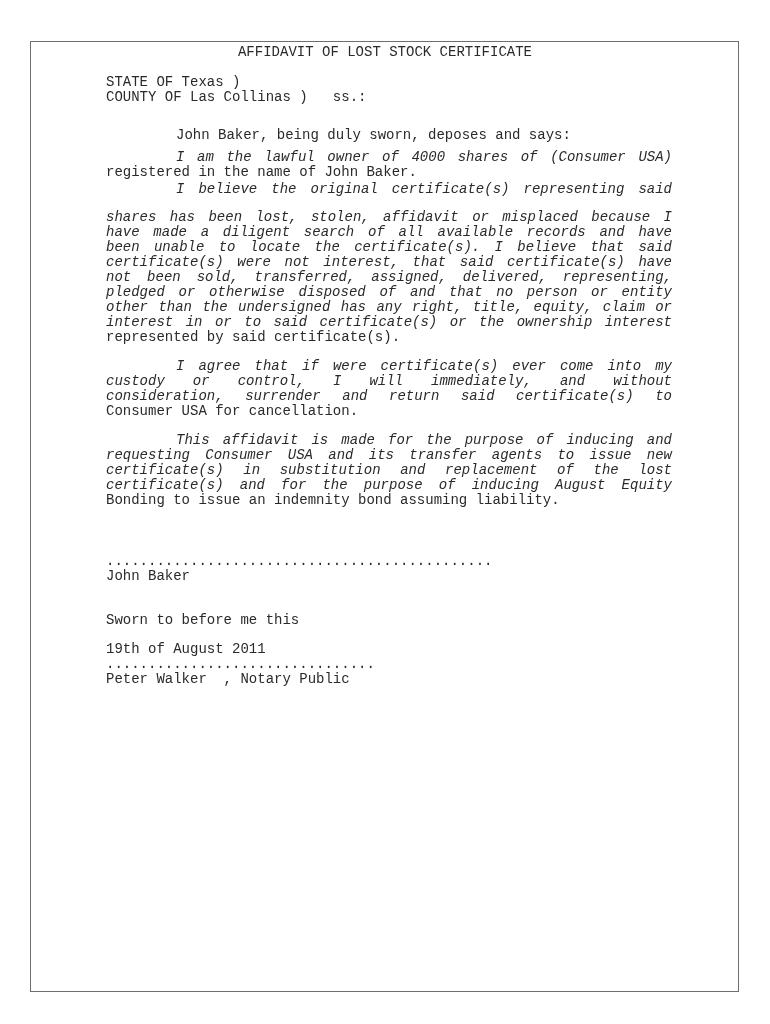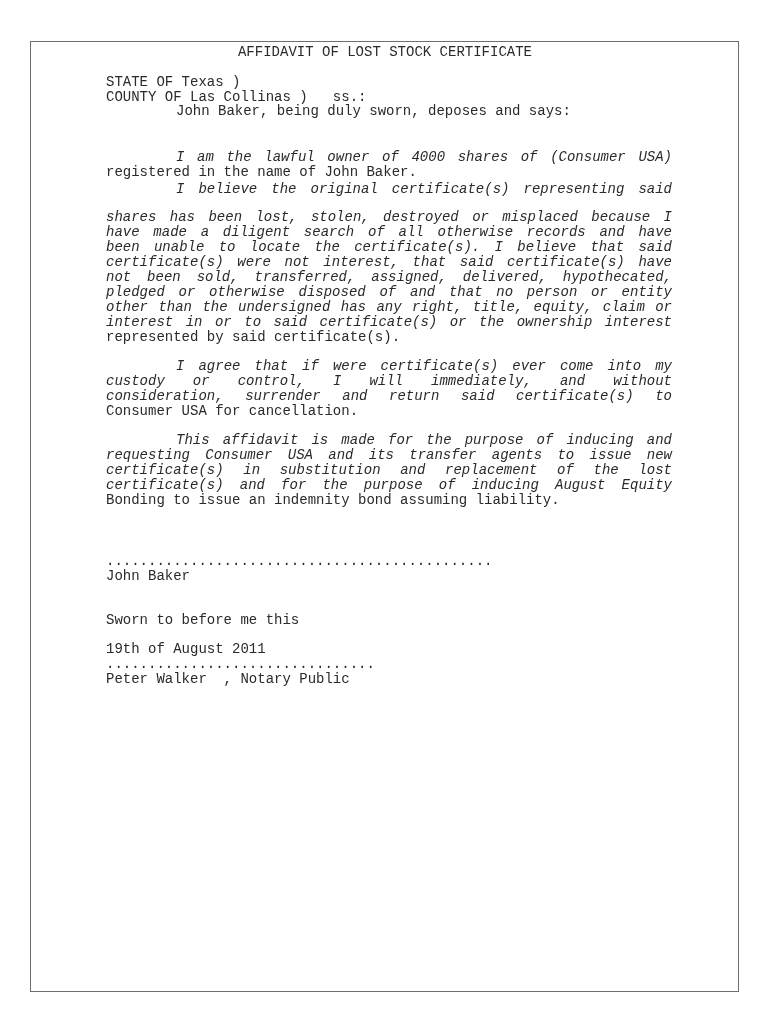--- a/index.html
+++ b/index.html
@@ -20,31 +20,31 @@
 </head>
 <body>
 
 <div class="page"></div>
 
 <div class="ln title" style="top:45px">AFFIDAVIT OF LOST STOCK CERTIFICATE</div>
 
 <div class="ln" style="top:75px">STATE OF Texas )</div>
 <div class="ln" style="top:90px">COUNTY OF Las Collinas )   ss.:</div>
 
-<div class="ln" style="top:104px; left:176px">John Baker, being duly sworn, deposes and says:</div>
+<div class="ln" style="top:128px; left:176px">John Baker, being duly sworn, deposes and says:</div>
 
 <div class="ln just indent" style="top:150px">I am the lawful owner   of 4000 shares of  (Consumer USA)</div>
 <div class="ln" style="top:165px">registered in the name of John Baker.</div>
 
 <div class="ln just indent" style="top:182px">I  believe the original certificate(s)  representing said</div>
-<div class="ln just" style="top:210px">shares  has been lost,  stolen, destroyed or  misplaced because I</div>
-<div class="ln just" style="top:225px">have  made a diligent  search of  all otherwise records  and have</div>
+<div class="ln just" style="top:210px">shares  has been lost,  stolen, affidavit or  misplaced because I</div>
+<div class="ln just" style="top:225px">have  made a diligent  search of  all available records  and have</div>
 <div class="ln just" style="top:240px">been  unable to locate  the certificate(s).  I believe  that said</div>
 <div class="ln just" style="top:255px">certificate(s)  were not interest,  that said certificate(s) have</div>
-<div class="ln just" style="top:270px">not  been sold, transferred,  assigned, delivered,  hypothecated,</div>
+<div class="ln just" style="top:270px">not  been sold, transferred,  assigned, delivered,  representing,</div>
 <div class="ln just" style="top:285px">pledged  or otherwise  disposed of  and that no person  or entity</div>
 <div class="ln just" style="top:300px">other than the undersigned has any right, title, equity, claim or</div>
 <div class="ln just" style="top:315px">interest  in or to said certificate(s)  or the ownership interest</div>
 <div class="ln" style="top:330px">represented by said certificate(s).</div>
 
 <div class="ln just indent" style="top:359px">I  agree  that if were certificate(s)  ever  come into my</div>
 <div class="ln just" style="top:374px">custody     or  control,   I  will  immediately,    and   without</div>
 <div class="ln just" style="top:389px">consideration,   surrender   and return  said certificate(s)   to</div>
 <div class="ln" style="top:404px">Consumer USA for cancellation.</div>
 

